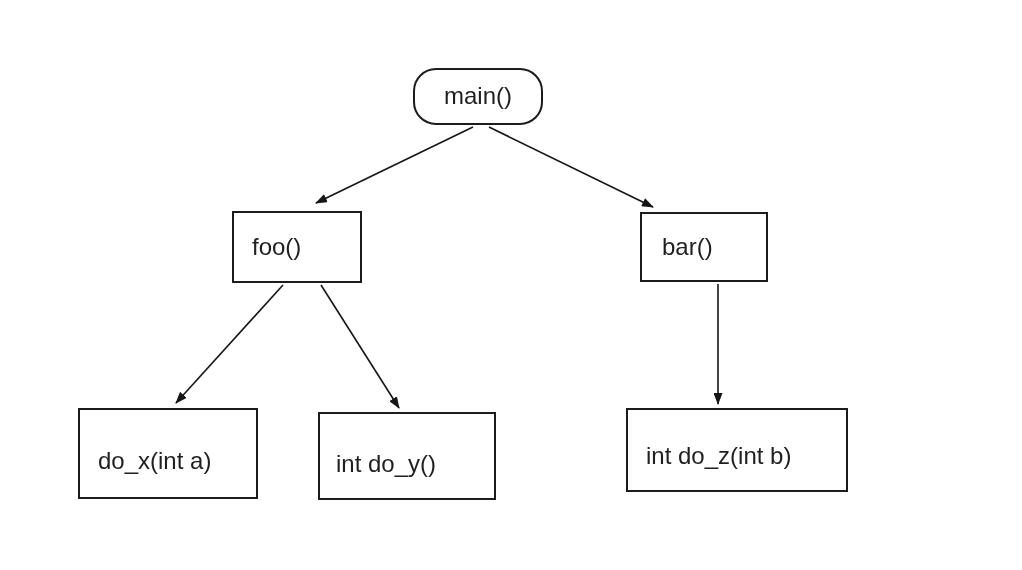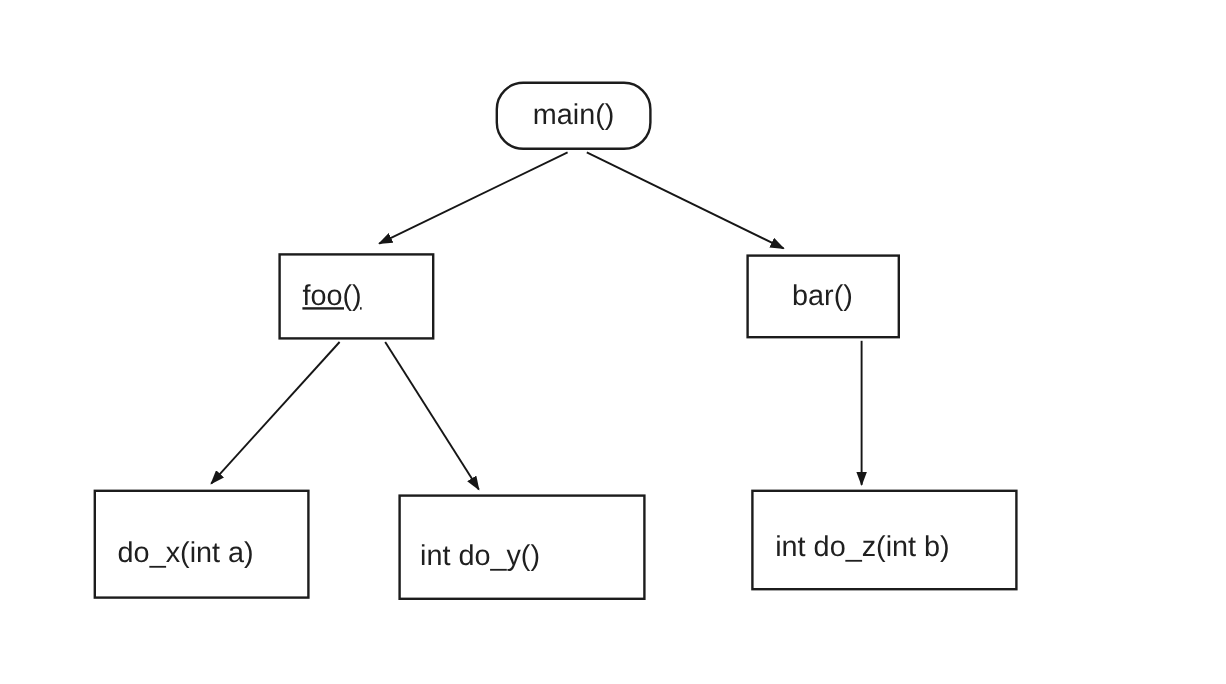--- a/index.html
+++ b/index.html
@@ -35,24 +35,24 @@
     align-items: center;
   }
   .node.center-text {
     justify-content: center;
     padding: 0;
   }
   .node.top-text {
     align-items: center;
   }
   .node-main { left: 413px; top: 68px;  width: 130px; height: 57px; border-radius: 23px; }
-  .node-foo  { left: 232px; top: 211px; width: 130px; height: 72px; padding-left: 18px; text-decoration: underline; }
-  .node-bar  { left: 622px; top: 212px; width: 128px; height: 70px; padding-left: 36px; }
+  .node-foo  { left: 232px; top: 211px; width: 130px; height: 72px; padding-left: 18px; }
+  .node-bar  { left: 640px; top: 212px; width: 128px; height: 70px; padding-left: 20px; }
   .node-dox  { left: 78px;  top: 408px; width: 180px; height: 91px; padding-left: 18px; padding-top: 16px; }
-  .node-doy  { left: 332px; top: 412px; width: 206px; height: 88px; padding-left: 16px; padding-top: 16px; }
+  .node-doy  { left: 318px; top: 412px; width: 178px; height: 88px; padding-left: 16px; padding-top: 16px; }
   .node-doz  { left: 626px; top: 408px; width: 222px; height: 84px; padding-left: 18px; padding-top: 12px; }
   .node-label { white-space: nowrap; }
 </style>
 </head>
 <body>
 
 <div class="canvas">
 
   <svg class="edges-layer" width="1022" height="570" viewBox="0 0 1022 570" xmlns="http://www.w3.org/2000/svg">
     <defs>

